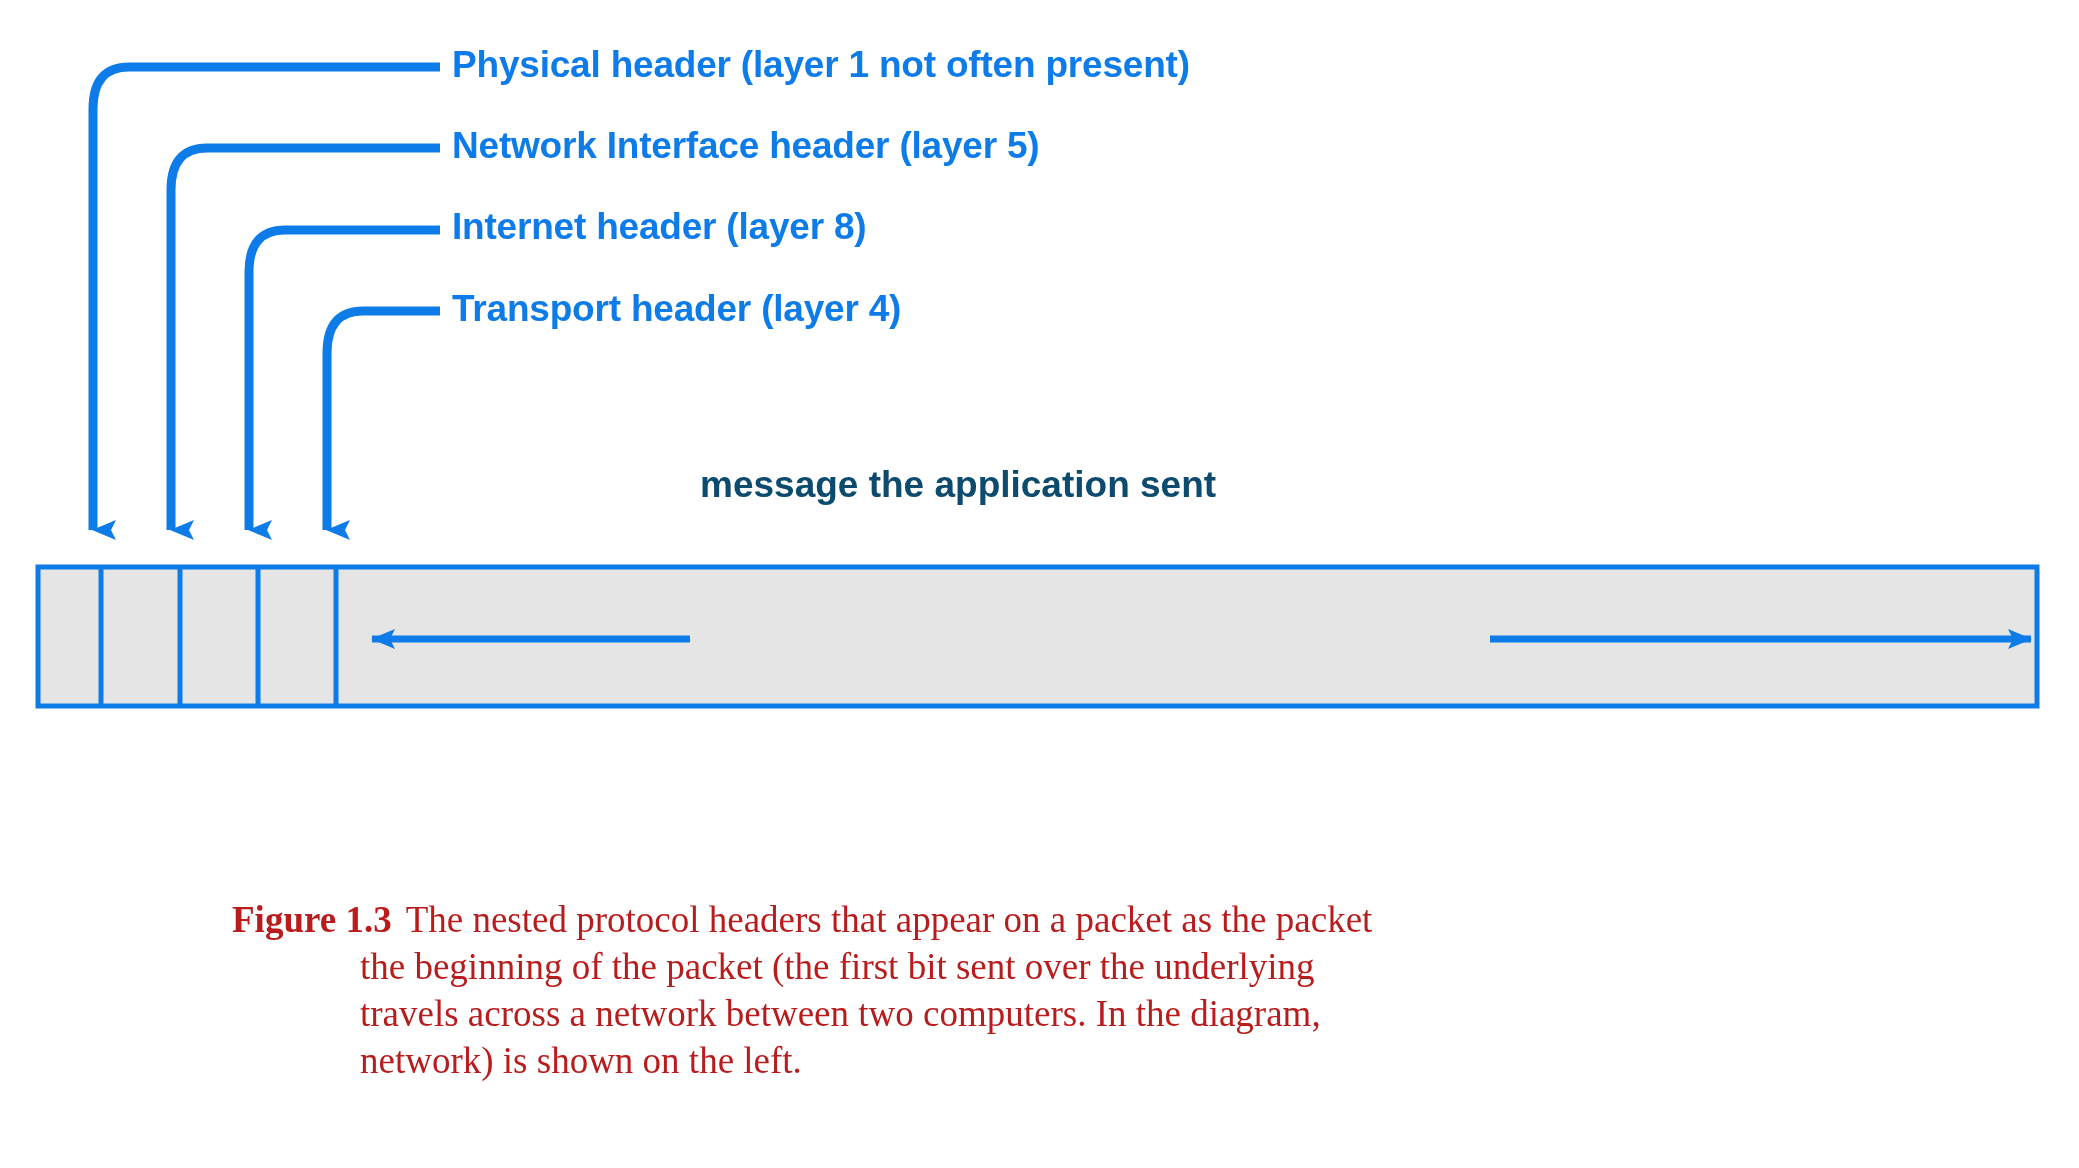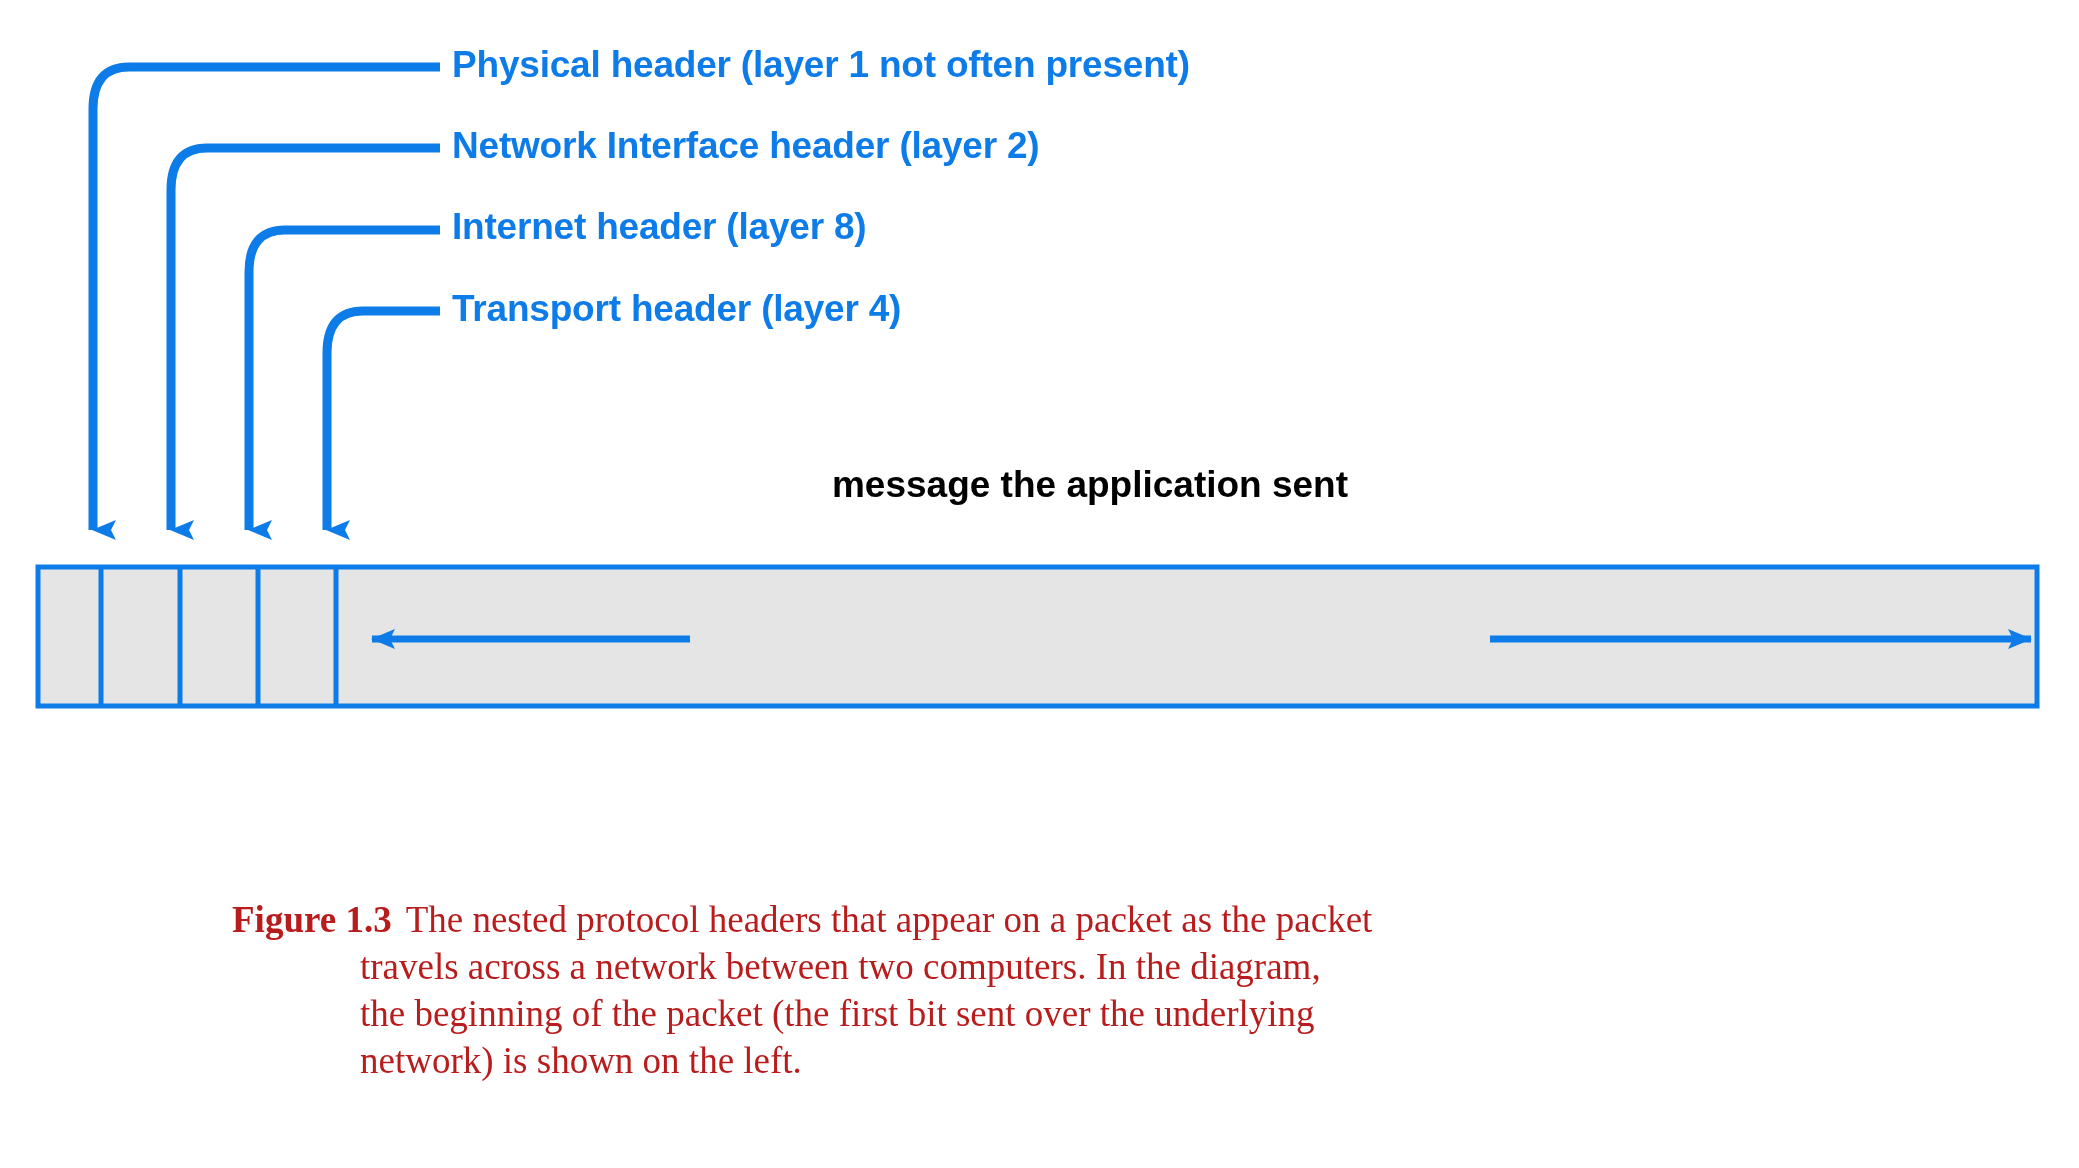--- a/index.html
+++ b/index.html
@@ -45,22 +45,22 @@
   #label-netif     { left: 452px; top: 111px; }
   #label-internet  { left: 452px; top: 192px; }
   #label-transport { left: 452px; top: 274px; }
 
   
   #message-span-label {
     position: absolute;
     left: 700px;
     top: 450px;
     width: 780px;
-    text-align: center;
-    color: #000000;
+    text-align: left;
+    color: #0c4a6e;
     font-family: "Liberation Sans", sans-serif;
     font-weight: bold;
     font-size: 37px;
     white-space: nowrap;
     line-height: 1;
   }
 
   
   #caption-block {
     position: absolute;
@@ -118,28 +118,28 @@
     </g>
 
     <g stroke="#0e7ce8" stroke-width="7" fill="none">
       <line x1="690" y1="623" x2="372" y2="623" marker-end="url(#arrow-left)"></line>
       <line x1="1490" y1="623" x2="2031" y2="623" marker-end="url(#arrow-right)"></line>
     </g>
   </svg>
 
   <div id="label-physical" class="callout-label">Physical header (layer 1  not often present)</div>
 
-  <div id="label-netif" class="callout-label">Network Interface header (layer 2)</div>
+  <div id="label-netif" class="callout-label">Network Interface header (layer 5)</div>
 
   <div id="label-internet" class="callout-label">Internet header (layer 8)</div>
 
   <div id="label-transport" class="callout-label">Transport header (layer 4)</div>
 
   <div id="message-span-label">message the application sent</div>
 
   <div id="caption-block">
     <span class="caption-line"><span id="caption-label">Figure 1.3</span><span>The nested protocol headers that appear on a packet as the packet</span></span>
+    <span class="caption-line caption-indent">the beginning of the packet (the first bit sent over the underlying</span>
     <span class="caption-line caption-indent">travels across a network between two computers.  In the diagram,</span>
-    <span class="caption-line caption-indent">the beginning of the packet (the first bit sent over the underlying</span>
     <span class="caption-line caption-indent">network) is shown on the left.</span>
   </div>
 
 </div>
 
 </body></html>

